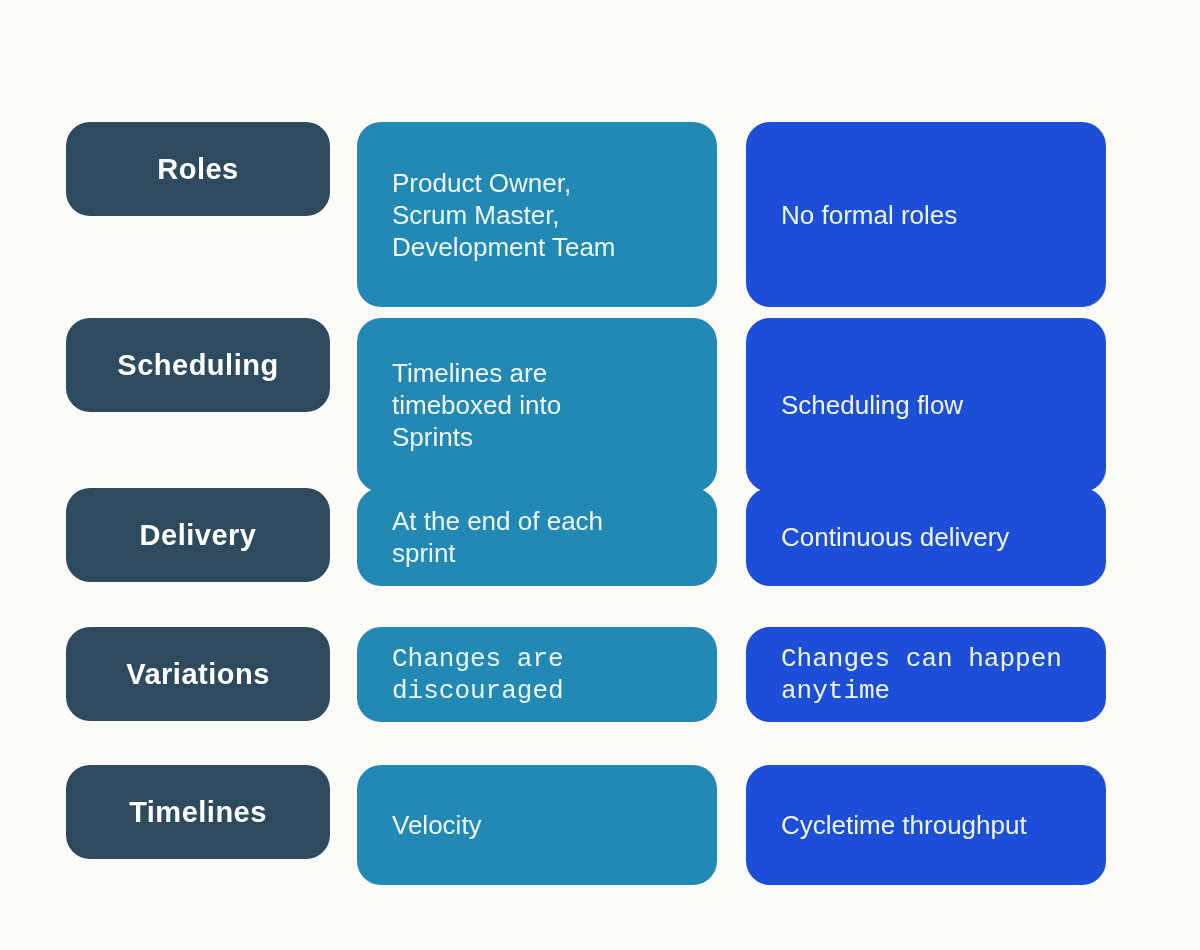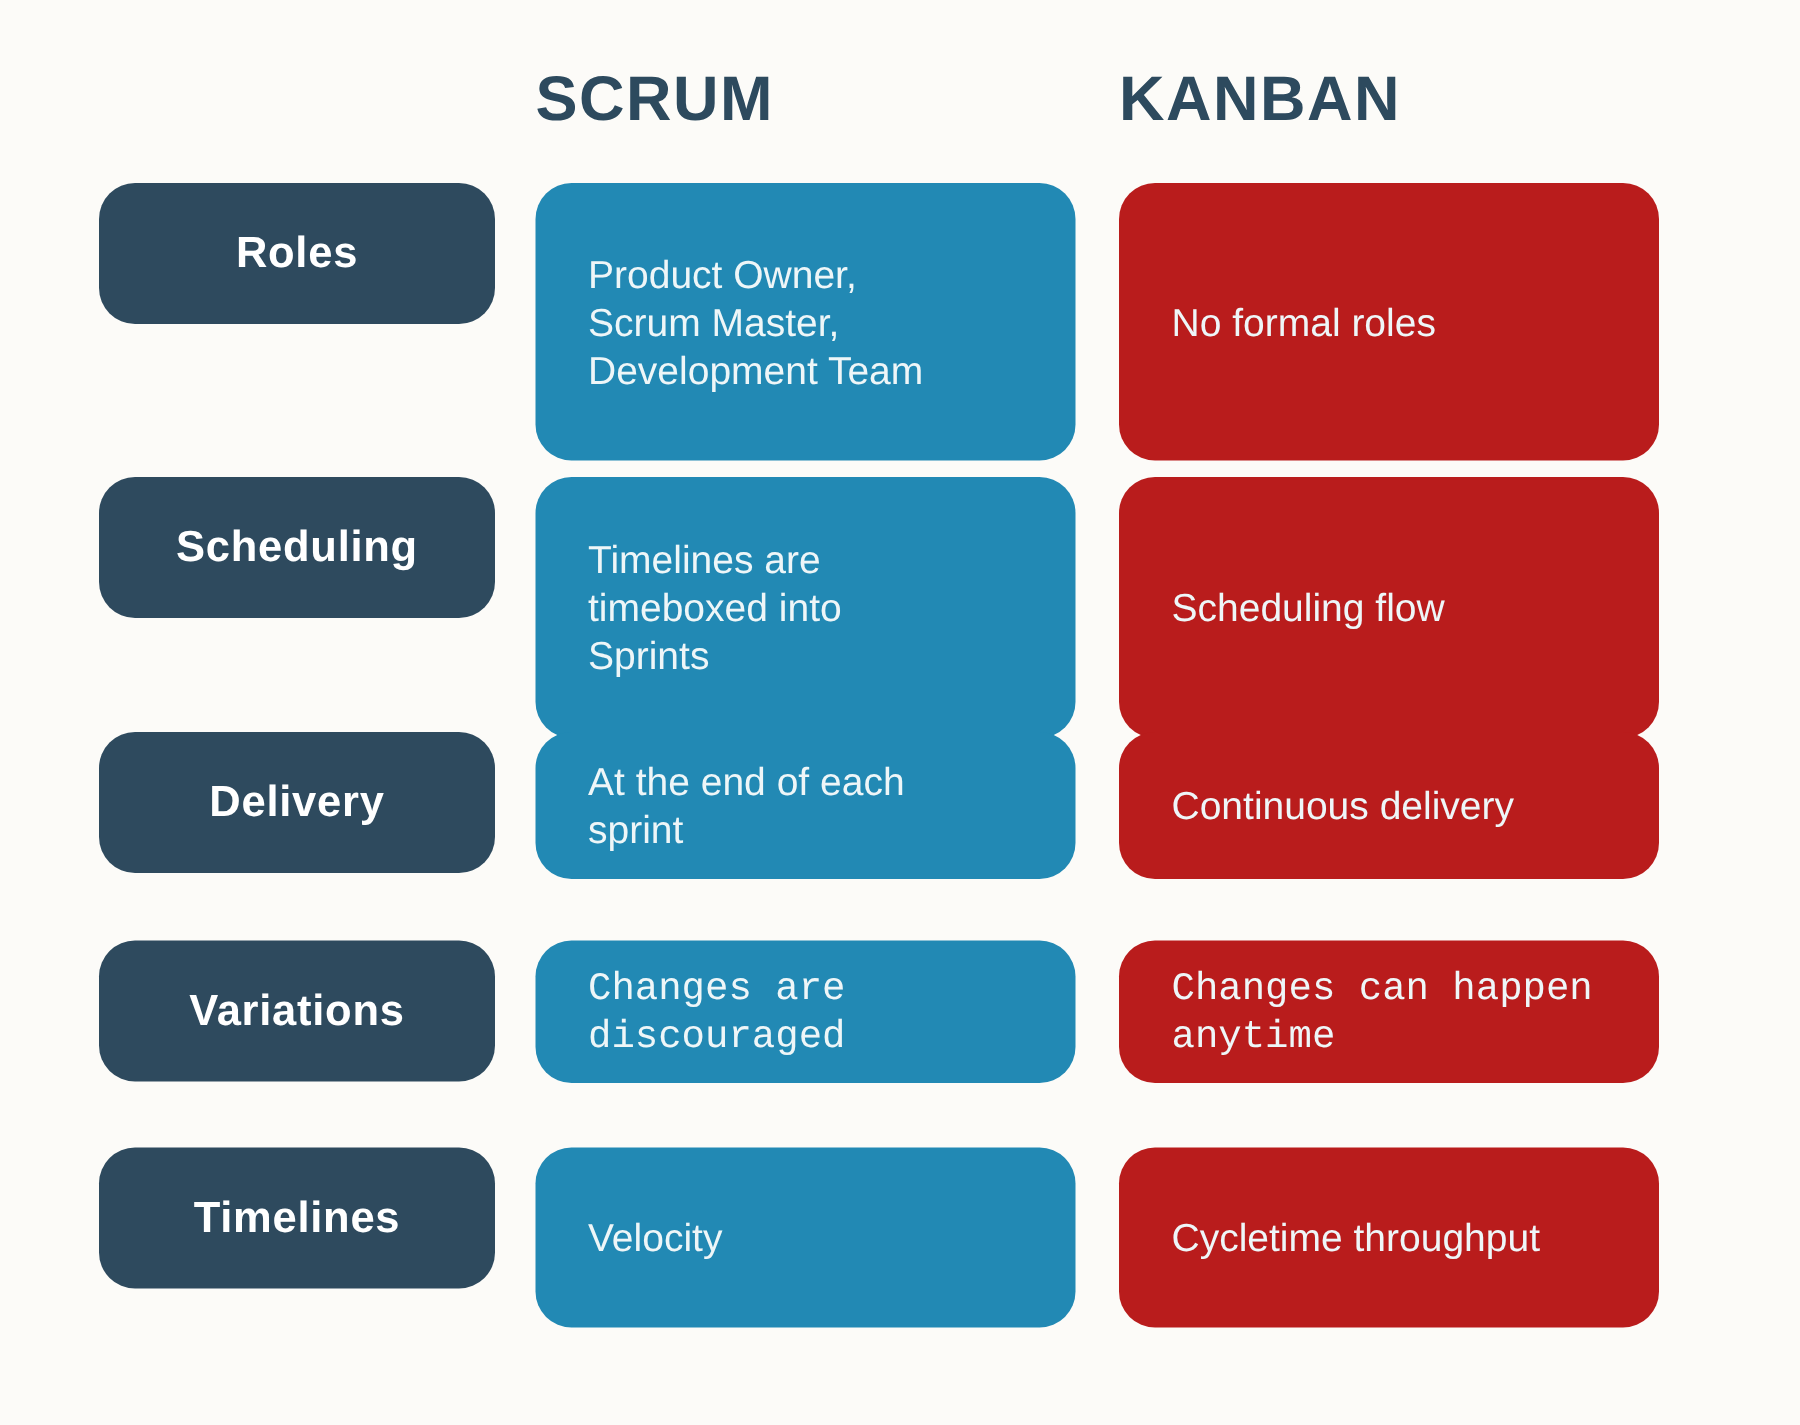--- a/index.html
+++ b/index.html
@@ -55,35 +55,33 @@
     display: flex;
     align-items: center;
     box-sizing: border-box;
     padding: 10px 20px 10px 35px;
     color: #eef6f8;
     font-size: 26px;
     line-height: 32px;
     white-space: pre-line;
   }
   .cell.scrum { left: 357px; width: 360px; background: #2289b4; }
-  .cell.kanban { left: 746px; width: 360px; background: #b91c1c; }
+  .cell.kanban { left: 746px; width: 360px; background: #1d4ed8; }
 
   .row-1 .cell { height: 185px; }
   .row-2 .cell { height: 174px; }
   .row-3 .cell { height: 98px; }
   .row-4 .cell { height: 95px; font-family: Liberation Mono, monospace; }
   .row-5 .cell { height: 120px; }
 </style>
 </head>
 <body>
 
 <div class="canvas">
 
-  <div class="col-header scrum">SCRUM</div>
-  <div class="col-header kanban">KANBAN</div>
 
   <div class="row row-1">
     <div class="label-box">Roles</div>
     <div class="cell scrum">Product Owner,
 Scrum Master,
 Development Team</div>
     <div class="cell kanban">No formal roles</div>
   </div>
 
   <div class="row row-2">

